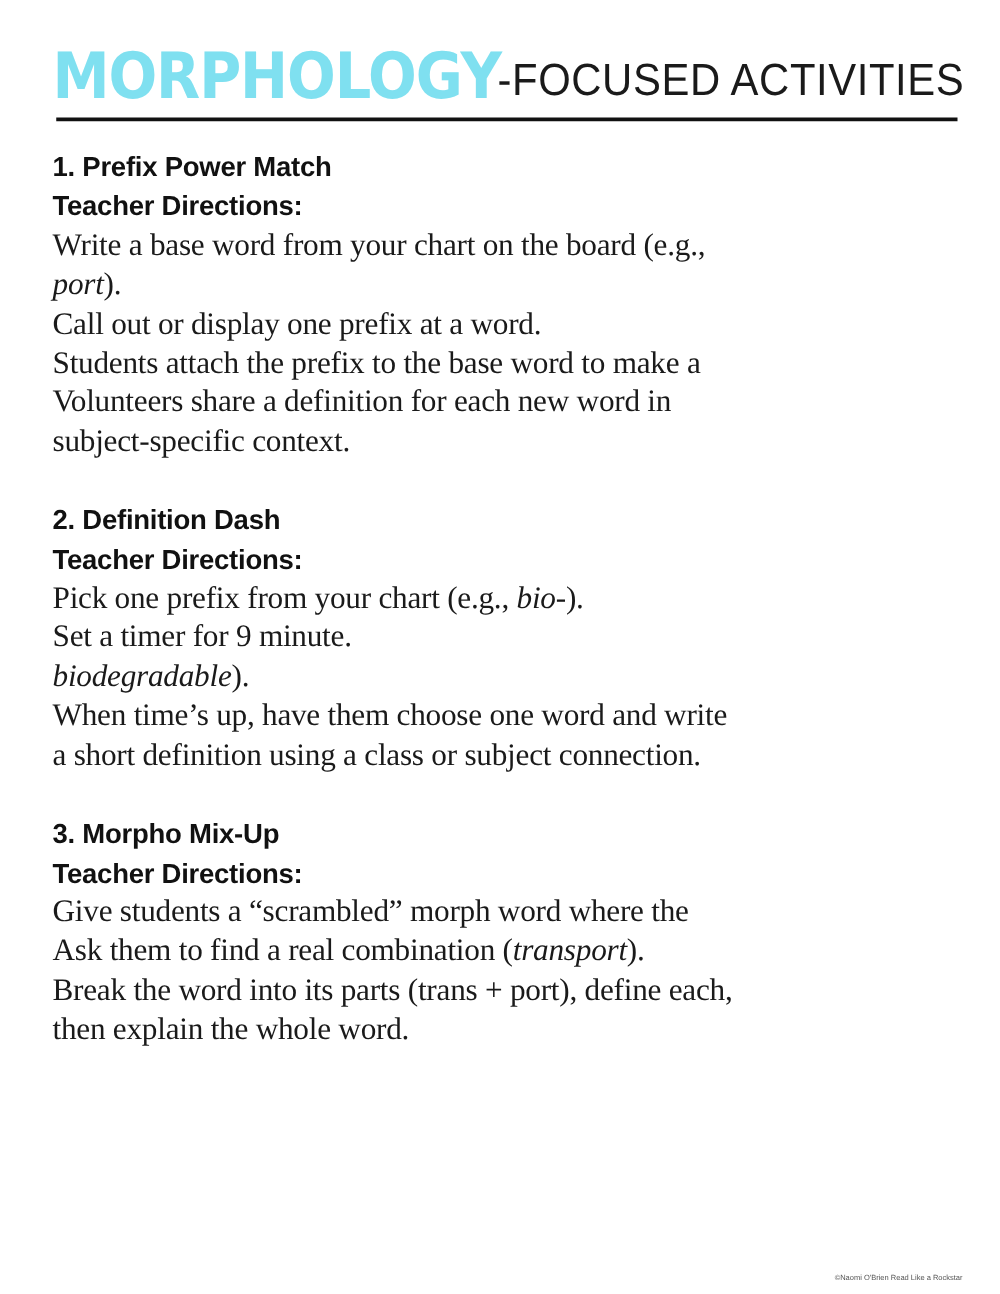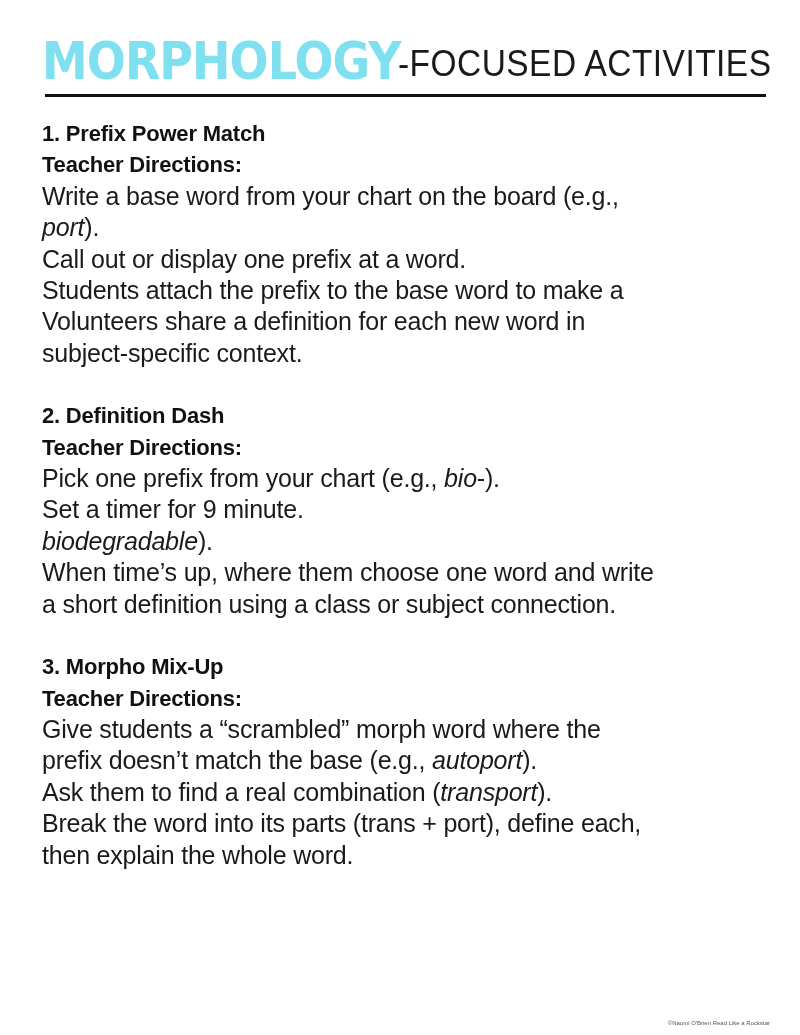--- a/index.html
+++ b/index.html
@@ -68,21 +68,21 @@
     .line {
       font-size: 24px;
       line-height: 31.4px;
       white-space: nowrap;
       letter-spacing: -0.2px;
     }
     .heading, .subheading {
       font-weight: bold;
     }
     .body-line {
-      font-family: Liberation Sans, sans-serif;
+      font-family: Liberation Serif, serif;
       font-size: 25px;
       color: #1a1a1a;
     }
     .heading, .subheading {
       font-family: "Liberation Sans", sans-serif;
       font-size: 22px;
     }
     em {
       font-style: italic;
     }
@@ -118,30 +118,29 @@
         <div class="line body-line"><span>subject-specific context.</span></div>
       </div>
   </div>
   <div class="activity">
     <div class="line heading">2. Definition Dash</div>
     <div class="line subheading">Teacher Directions:</div>
     <div class="lines">
         <div class="line body-line"><span>Pick one prefix from your chart (e.g., </span><em>bio</em><span>-).</span></div>
         <div class="line body-line"><span>Set a timer for 9 minute.</span></div>
         <div class="line body-line"><em>biodegradable</em><span>).</span></div>
-        <div class="line body-line"><span>When time’s up, where them choose one word and write</span></div>
+        <div class="line body-line"><span>When time’s up, have them choose one word and write</span></div>
         <div class="line body-line"><span>a short definition using a class or subject connection.</span></div>
       </div>
   </div>
   <div class="activity">
     <div class="line heading">3. Morpho Mix-Up</div>
     <div class="line subheading">Teacher Directions:</div>
     <div class="lines">
         <div class="line body-line"><span>Give students a “scrambled” morph word where the</span></div>
-        <div class="line body-line"><span>prefix doesn’t match the base (e.g., </span><em>autoport</em><span>).</span></div>
         <div class="line body-line"><span>Ask them to find a real combination (</span><em>transport</em><span>).</span></div>
         <div class="line body-line"><span>Break the word into its parts (trans + port), define each,</span></div>
         <div class="line body-line"><span>then explain the whole word.</span></div>
       </div>
   </div>
 </div>
 
 <div class="footer">©Naomi O'Brien Read Like a Rockstar</div>
 
 </body></html>

